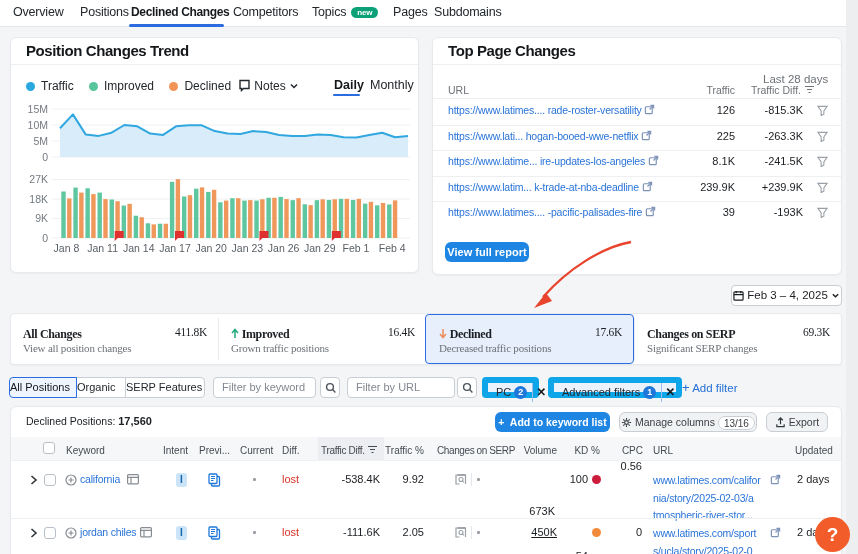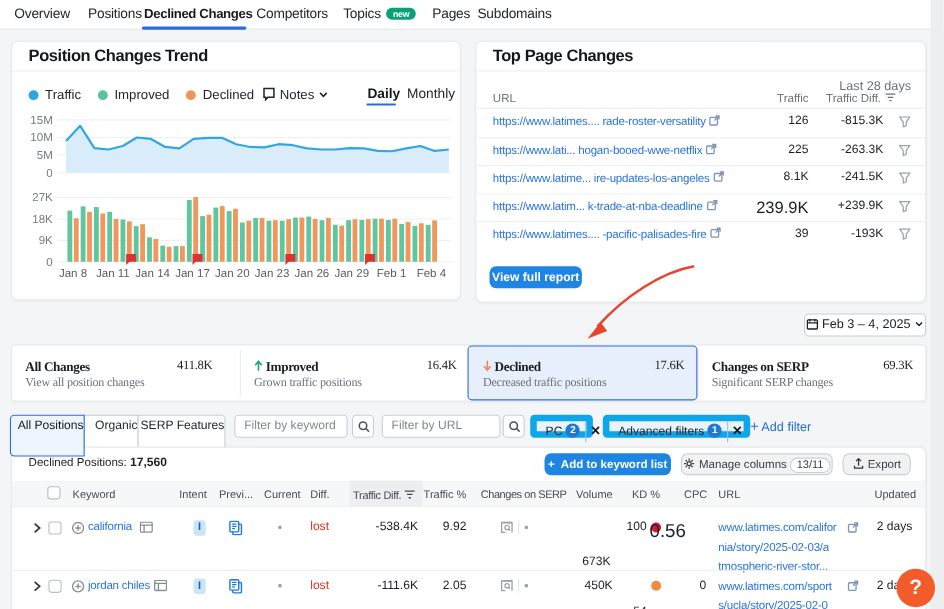--- a/index.html
+++ b/index.html
@@ -12,21 +12,21 @@
 .badge-new { display:inline-block; background:#0ba178; color:#fff; font-size:8px; font-weight:700; padding:0.5px 6px 1.5px; border-radius:6px; vertical-align:1.5px; margin-left:5px; line-height:9px; }
 .h-title { font-size:15px; font-weight:700; color:#15181b; letter-spacing:-0.4px; }
 .divider { position:absolute; height:1px; background:#edeff1; }
 .legend-dot { display:inline-block; width:9px; height:9px; border-radius:50%; margin-right:6px; vertical-align:-1px; }
 .gray { color:#6d7278; }
 .btn-blue { position:absolute; background:#1e85e2; color:#fff; font-weight:700; border-radius:6px; text-align:center; }
 .tab { position:absolute; top:323.5px;font-family:Liberation Serif, serif; }
 .tab-title { font-size:12px; font-weight:700; letter-spacing:-0.35px; color:#1b1e22; }
 .tab-val { position:absolute; font-size:11.5px; letter-spacing:-0.3px; color:#1b1e22; top:2px; }
 .tab-sub { font-size:11px; letter-spacing:-0.2px; color:#6d7278; position:absolute; left:0; top:18px; white-space:nowrap; }
-.seg { position:absolute; top:377px; height:38px; line-height:19px; background:#fff; border:1px solid #c9ced4; font-size:11px; color:#23282d; text-align:right; white-space:nowrap; }
+.seg { position:absolute; top:377px; height:21px; line-height:19px; background:#fff; border:1px solid #c9ced4; font-size:11px; color:#23282d; text-align:left; white-space:nowrap; }
 .inp { position:absolute; top:377px; height:21px; background:#fff; border:1px solid #c9ced4; border-radius:4px; font-size:11px; color:#82888f; line-height:19px; padding-left:8px; }
 .mag { position:absolute; top:377px; width:20px; height:21px; background:#fff; border:1px solid #c9ced4; border-radius:4px; }
 .chip { position:absolute; top:377px; height:21px; background:#eaf2fc; border:6px solid #0ea5e9; border-radius:4px; font-size:11px; color:#23282d; line-height:19px; white-space:nowrap; }
 .num-badge { display:inline-block; width:13px; height:13px; border-radius:50%; background:#1f78d9; color:#fff; font-size:9px; font-weight:700; text-align:center; line-height:13px; vertical-align:1px; }
 .th { position:absolute; font-size:10px; color:#454b52; top:445px; white-space:nowrap; }
 .r { text-align:right; }
 .btn-w { position:absolute; background:#f1f2f4; border:1px solid #c9ced4; border-radius:6px; font-size:10.5px; color:#3c4146; text-align:center; white-space:nowrap; }
 </style>
 </head>
 <body>
@@ -195,21 +195,21 @@
   <div class="abs r" style="left:723px; top:155.2px; width:80px; font-size:11px; color:#1b1e22;">-241.5K</div>
   <svg class="abs" style="left:817px; top:156.2px;" width="11" height="11" viewBox="0 0 12 12">
       <path d="M1 1.5 h10 L7.5 6.5 v3.5 l-3 1.5 v-5 Z" fill="none" stroke="#9aa0a6" stroke-width="1.2"></path>
     </svg>
     <div class="divider" style="left:433px; top:175.7px; width:408px;"></div>
     <div class="abs" style="left:448px; top:180.8px; font-size:10.5px; letter-spacing:-0.2px; color:#2a74d8; white-space:nowrap;">https://www.latim... k-trade-at-nba-deadline
   <svg width="11" height="11" viewBox="0 0 12 12" style="vertical-align:-1px;">
         <rect x="1.5" y="3" width="7.5" height="7.5" rx="1" fill="none" stroke="#7e93b8" stroke-width="1.3"></rect>
         <path d="M6 6 L10.5 1.5 M7 1.5 h3.5 v3.5" fill="none" stroke="#7e93b8" stroke-width="1.3"></path>
       </svg></div>
-  <div class="abs r" style="left:655px; top:180.8px; width:80px; font-size:15px; color:#1b1e22;">239.9K</div>
+  <div class="abs r" style="left:655px; top:180.8px; width:80px; font-size:11px; color:#1b1e22;">239.9K</div>
   <div class="abs r" style="left:723px; top:180.8px; width:80px; font-size:11px; color:#1b1e22;">+239.9K</div>
   <svg class="abs" style="left:817px; top:181.8px;" width="11" height="11" viewBox="0 0 12 12">
       <path d="M1 1.5 h10 L7.5 6.5 v3.5 l-3 1.5 v-5 Z" fill="none" stroke="#9aa0a6" stroke-width="1.2"></path>
     </svg>
     <div class="divider" style="left:433px; top:201.3px; width:408px;"></div>
     <div class="abs" style="left:448px; top:206.4px; font-size:10.5px; letter-spacing:-0.2px; color:#2a74d8; white-space:nowrap;">https://www.latimes.... -pacific-palisades-fire
   <svg width="11" height="11" viewBox="0 0 12 12" style="vertical-align:-1px;">
         <rect x="1.5" y="3" width="7.5" height="7.5" rx="1" fill="none" stroke="#7e93b8" stroke-width="1.3"></rect>
         <path d="M6 6 L10.5 1.5 M7 1.5 h3.5 v3.5" fill="none" stroke="#7e93b8" stroke-width="1.3"></path>
       </svg></div>
@@ -235,21 +235,21 @@
 <svg width="9" height="9" viewBox="0 0 10 10" style="vertical-align:-1px;">
       <path d="M2 3.5 L5 6.5 L8 3.5" fill="none" stroke="#1b1e22" stroke-width="1.5"></path>
     </svg>
 </div>
 
 <div class="card" style="left:10px; top:313px; width:832px; height:52px; border-radius:4px;"></div>
 <div class="abs" style="left:218px; top:318px; width:1px; height:42px; background:#e8eaec;"></div>
 <div class="abs" style="left:634px; top:318px; width:1px; height:42px; background:#e8eaec;"></div>
 <div class="abs" style="left:425px; top:314px; width:209px; height:50px; background:#e6effb; border:1px solid #2b6de0; border-radius:4px;"></div>
 <div class="tab" style="left:23px; width:184px;">
-  <span class="tab-title">All Changes</span><span class="tab-val r" style="right:0; width:60px;text-align:center;">411.8K</span>
+  <span class="tab-title">All Changes</span><span class="tab-val r" style="right:0; width:60px;">411.8K</span>
   <span class="tab-sub">View all position changes</span>
 </div>
 <div class="tab" style="left:231px; width:184px;">
   <span class="tab-title"><svg width="8" height="11" viewBox="0 0 8 11" style="vertical-align:-1px;">
         <path d="M4 10V2M1 5L4 1.5L7 5" stroke="#23a77d" stroke-width="1.5" fill="none"></path>
       </svg> Improved</span><span class="tab-val r" style="right:0; width:60px;">16.4K</span>
   <span class="tab-sub">Grown traffic positions</span>
 </div>
 <div class="tab" style="left:439px; width:183px;">
   <span class="tab-title"><svg width="8" height="11" viewBox="0 0 8 11" style="vertical-align:-1px;">
@@ -280,21 +280,21 @@
 <div class="abs" style="left:682px; top:380px; font-size:11.5px; color:#2470d8;"><span style="font-size:13px;">+</span> Add filter</div>
 
 <div class="card" style="left:10px; top:406px; width:832px; height:160px; border-radius:6px 6px 0 0;"></div>
 <div class="abs" style="left:26px; top:415px; font-size:10.5px; color:#1b1e22;">Declined Positions: <span style="font-weight:700; font-size:11px;">17,560</span></div>
 <div class="btn-blue" style="left:495px; top:412px; width:115px; height:20px; line-height:20px; font-size:10.5px; font-weight:700;">+&nbsp; Add to keyword list</div>
 <div class="btn-w" style="left:619px; top:412px; width:138px; height:20px; line-height:18px;">
 <svg width="11" height="11" viewBox="0 0 12 12" style="vertical-align:-2px;">
       <circle cx="6" cy="6" r="2" fill="none" stroke="#33383d" stroke-width="1.2"></circle>
       <path d="M6 1v2M6 9v2M1 6h2M9 6h2M2.5 2.5l1.4 1.4M8.1 8.1l1.4 1.4M9.5 2.5L8.1 3.9M3.9 8.1L2.5 9.5" stroke="#33383d" stroke-width="1.2"></path>
     </svg>
-Manage columns <span style="background:#fff; border:1px solid #c9ced4; border-radius:8px; font-size:10px; padding:0.5px 5px;">13/11</span></div>
+Manage columns <span style="background:#fff; border:1px solid #c9ced4; border-radius:8px; font-size:10px; padding:0.5px 5px;">13/16</span></div>
 <div class="btn-w" style="left:766px; top:412px; width:62px; height:20px; line-height:18px;">
 <svg width="11" height="11" viewBox="0 0 12 12" style="vertical-align:-1.5px;">
       <path d="M6 8V1.5M3.5 3.5L6 1l2.5 2.5M2 8v2.5h8V8" fill="none" stroke="#33383d" stroke-width="1.3"></path>
     </svg>
 Export</div>
 
 <div class="abs" style="left:11px; top:437px; width:830px; height:23px; background:#f6f7f9;"></div>
 <div class="abs" style="left:318px; top:437px; width:66px; height:23px; background:#eceef1;"></div>
 <div class="abs" style="left:43px; top:442px; width:12px; height:12px; background:#fff; border:1px solid #b9bfc6; border-radius:3px;"></div>
 <div class="th" style="left:66px;">Keyword</div>
@@ -342,21 +342,21 @@
       <path d="M4.5 1 h-3.5 v9 h3.5 M6 1 h4.5 v9" fill="none" stroke="#9aa0a6" stroke-width="1.2"></path>
       <path d="M2.5 1 h8" stroke="#9aa0a6" stroke-width="1.8"></path>
       <circle cx="6" cy="5.5" r="2" fill="none" stroke="#9aa0a6" stroke-width="1.1"></circle>
       <path d="M7.4 6.9l1.4 1.4" stroke="#9aa0a6" stroke-width="1.1"></path>
     </svg>
   <div class="abs" style="left:471px; top:473px; width:1px; height:13px; background:#e4e7ea;"></div>
   <div class="abs" style="left:477px; top:478px; width:3px; height:3px; background:#9aa0a6; border-radius:1px;"></div>
   <div class="abs r" style="left:475px; top:473px; width:80px; font-size:11px; color:#1b1e22;margin-top:32px;">673K</div>
   <div class="abs r" style="left:538px; top:473px; width:50px; font-size:11px; color:#1b1e22;">100</div>
   <div class="abs" style="left:592px; top:475px; width:9px; height:9px; border-radius:50%; background:#cc1b3b;"></div>
-  <div class="abs r" style="left:572px; top:473px; width:70px; font-size:17px; color:#1b1e22;text-align:center;">0.56</div>
+  <div class="abs r" style="left:572px; top:460px; width:70px; font-size:11px; color:#1b1e22;">0.56</div>
   <div class="abs" style="left:653px; top:472px; font-size:10.5px; letter-spacing:-0.2px; color:#2a74d8; line-height:17.5px;">www.latimes.com/califor<br>nia/story/2025-02-03/a<br>tmospheric-river-stor...</div>
   <svg class="abs" style="left:770px; top:474px;" width="11" height="11" viewBox="0 0 12 12">
       <rect x="1.5" y="3" width="7.5" height="7.5" rx="1" fill="none" stroke="#7e93b8" stroke-width="1.3"></rect>
       <path d="M6 6 L10.5 1.5 M7 1.5 h3.5 v3.5" fill="none" stroke="#7e93b8" stroke-width="1.3"></path>
     </svg>
   <div class="abs" style="left:797px; top:473px; font-size:11px; color:#1b1e22;">2 days</div>
     <div class="divider" style="left:11px; top:518px; width:830px;"></div>
     <svg class="abs" style="left:29px; top:528px;" width="9" height="10" viewBox="0 0 9 10">
       <path d="M2.5 1 L7 5 L2.5 9" fill="none" stroke="#33383d" stroke-width="1.6"></path>
     </svg>
@@ -381,21 +381,21 @@
   <div class="abs r" style="left:300px; top:526px; width:80px; font-size:11px; color:#1b1e22;">-111.6K</div>
   <div class="abs r" style="left:344px; top:526px; width:80px; font-size:11px; color:#1b1e22;">2.05</div>
   <svg class="abs" style="left:455px; top:527px;" width="12" height="11" viewBox="0 0 12 11">
       <path d="M4.5 1 h-3.5 v9 h3.5 M6 1 h4.5 v9" fill="none" stroke="#9aa0a6" stroke-width="1.2"></path>
       <path d="M2.5 1 h8" stroke="#9aa0a6" stroke-width="1.8"></path>
       <circle cx="6" cy="5.5" r="2" fill="none" stroke="#9aa0a6" stroke-width="1.1"></circle>
       <path d="M7.4 6.9l1.4 1.4" stroke="#9aa0a6" stroke-width="1.1"></path>
     </svg>
   <div class="abs" style="left:471px; top:526px; width:1px; height:13px; background:#e4e7ea;"></div>
   <div class="abs" style="left:477px; top:531px; width:3px; height:3px; background:#9aa0a6; border-radius:1px;"></div>
-  <div class="abs r" style="left:477px; top:526px; width:80px; font-size:11px; color:#1b1e22;">450K</div>
+  <div class="abs r" style="left:477px; top:526px; width:80px; font-size:11px; color:#1b1e22;text-decoration:underline;">450K</div>
   <div class="abs r" style="left:538px; top:526px; width:50px; font-size:11px; color:#1b1e22;margin-top:24px;">54</div>
   <div class="abs" style="left:592px; top:528px; width:9px; height:9px; border-radius:50%; background:#f28a3c;"></div>
   <div class="abs r" style="left:572px; top:526px; width:70px; font-size:11px; color:#1b1e22;">0</div>
   <div class="abs" style="left:653px; top:525px; font-size:10.5px; letter-spacing:-0.2px; color:#2a74d8; line-height:17.5px;">www.latimes.com/sport<br>s/ucla/story/2025-02-0<br>lympics...</div>
   <svg class="abs" style="left:770px; top:527px;" width="11" height="11" viewBox="0 0 12 12">
       <rect x="1.5" y="3" width="7.5" height="7.5" rx="1" fill="none" stroke="#7e93b8" stroke-width="1.3"></rect>
       <path d="M6 6 L10.5 1.5 M7 1.5 h3.5 v3.5" fill="none" stroke="#7e93b8" stroke-width="1.3"></path>
     </svg>
   <div class="abs" style="left:797px; top:526px; font-size:11px; color:#1b1e22;">2 days</div>
   </div>

